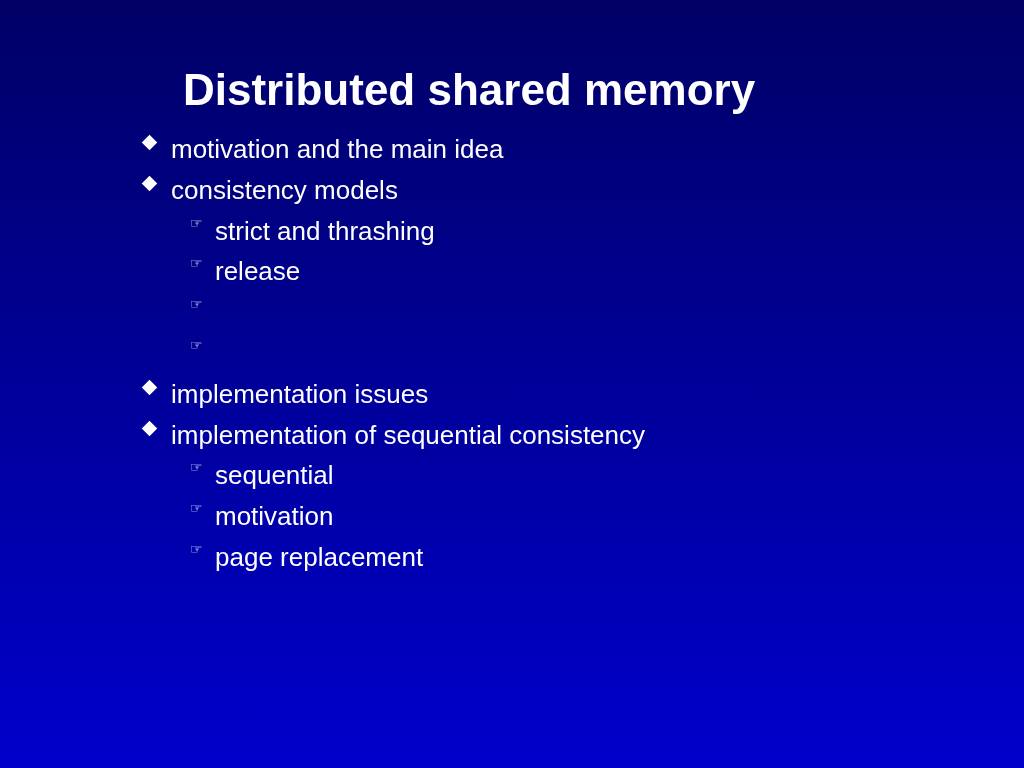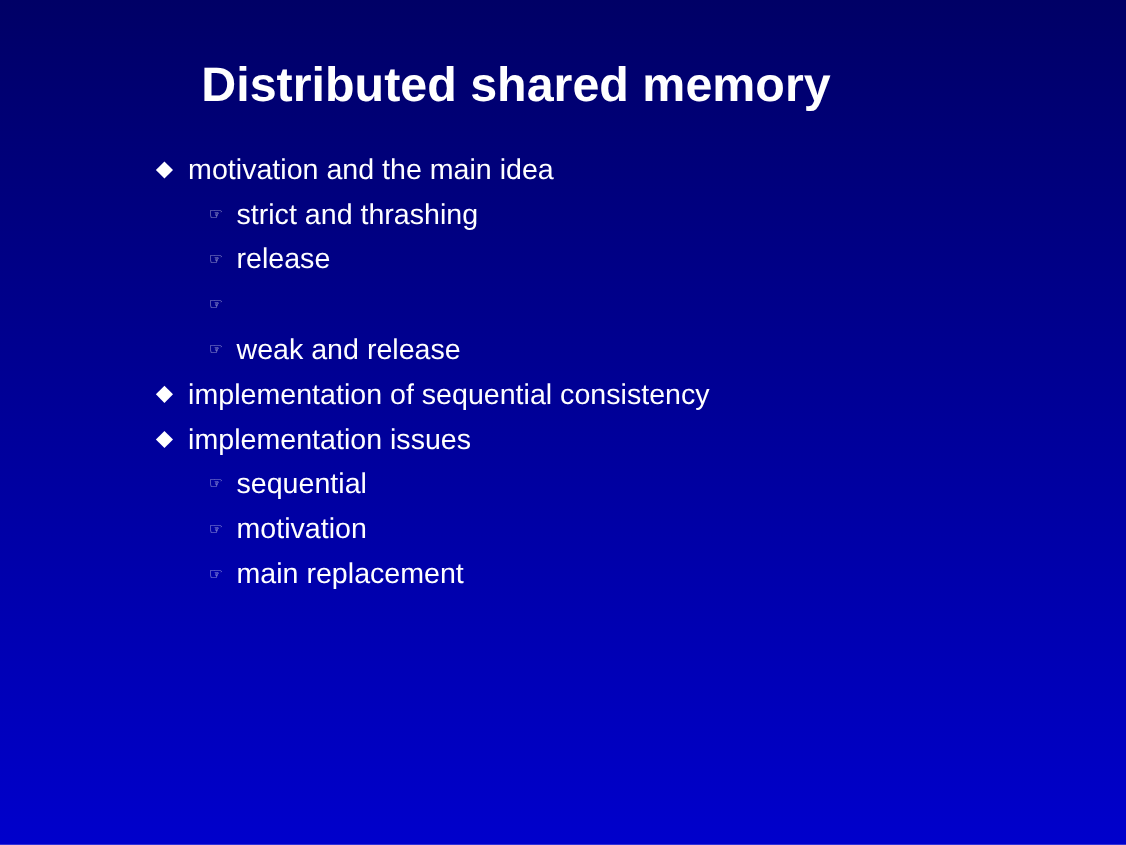--- a/index.html
+++ b/index.html
@@ -11,39 +11,39 @@
       height: 768px;
       overflow: hidden;
       background: linear-gradient(to bottom, #000066 0%, #000099 50%, #0000CC 100%);
       font-family: "Liberation Sans", sans-serif;
       color: #ffffff;
       position: relative;
     }
     .slide-title {
       position: absolute;
       left: 183px;
-      top: 52px;
+      top: 64px;
       font-size: 44px;
       font-weight: bold;
       letter-spacing: 0px;
       line-height: 52px;
       white-space: nowrap;
     }
     .bullet-list {
       position: absolute;
       left: 140px;
       top: 134px;
       margin: 0;
       padding: 0;
       list-style: none;
     }
     .item {
       height: 40.8px;
       display: flex;
-      align-items: center;
+      align-items: flex-start;
       font-size: 26px;
       white-space: nowrap;
     }
     .item.l1 .marker {
       width: 31px;
       display: inline-block;
       font-size: 17px;
       line-height: 1;
       padding-left: 0px;
     }
@@ -74,48 +74,51 @@
 </head>
 <body>
 
 <h1 class="slide-title" style="margin:0;">Distributed shared memory</h1>
 
 <ul class="bullet-list">
   <li class="item l1">
     <span class="marker"><span class="diamond"></span></span>
     <span>motivation and the main idea</span>
   </li>
+  <li class="item l1">
+    <span class="marker"><span class="diamond"></span></span>
+    <span>consistency models</span>
+  </li>
   <li class="item l2">
     <span class="marker hand">☞</span>
     <span>strict and thrashing</span>
   </li>
   <li class="item l2">
     <span class="marker hand">☞</span>
     <span>release</span>
   </li>
   <li class="item l2">
     <span class="marker hand">☞</span>
   </li>
   <li class="item l2">
     <span class="marker hand">☞</span>
-    <span>weak and release</span>
+  </li>
+  <li class="item l1">
+    <span class="marker"><span class="diamond"></span></span>
+    <span>implementation issues</span>
   </li>
   <li class="item l1">
     <span class="marker"><span class="diamond"></span></span>
     <span>implementation of sequential consistency</span>
-  </li>
-  <li class="item l1">
-    <span class="marker"><span class="diamond"></span></span>
-    <span>implementation issues</span>
   </li>
   <li class="item l2">
     <span class="marker hand">☞</span>
     <span>sequential</span>
   </li>
   <li class="item l2">
     <span class="marker hand">☞</span>
     <span>motivation</span>
   </li>
   <li class="item l2">
     <span class="marker hand">☞</span>
-    <span>main replacement</span>
+    <span>page replacement</span>
   </li>
 </ul>
 
 </body></html>

